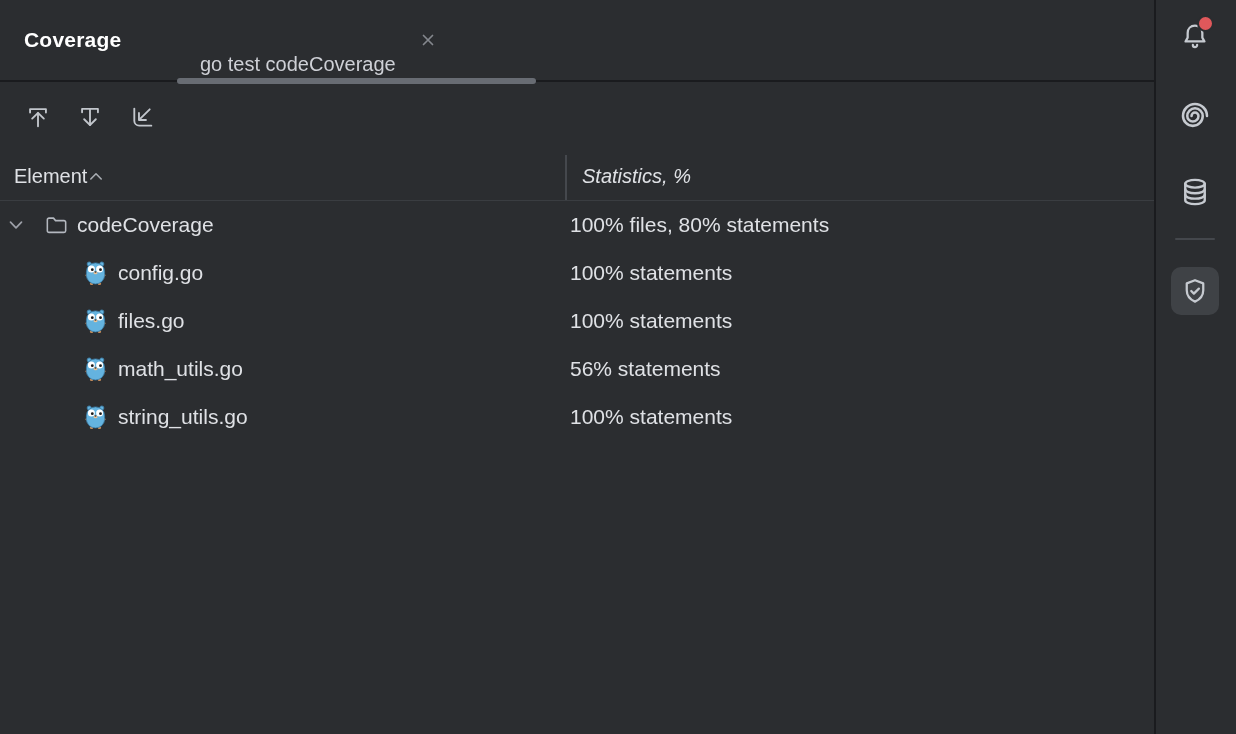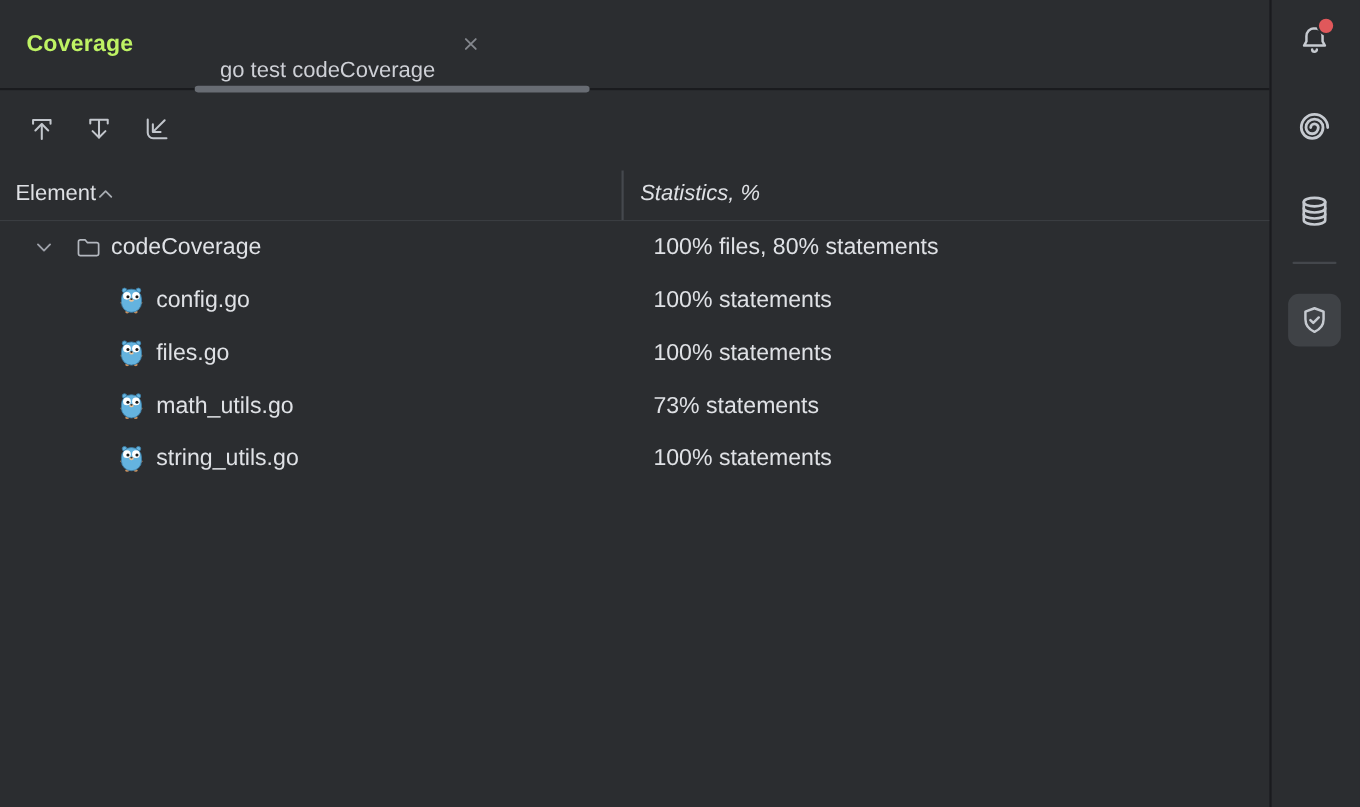--- a/index.html
+++ b/index.html
@@ -11,37 +11,37 @@
   }
   .app{display:flex;width:1236px;height:734px;}
   .main{position:relative;width:1154px;height:734px;}
   .right-strip{
     width:80px;height:734px;border-left:2px solid #1A1B1E;
     display:flex;flex-direction:column;align-items:center;box-sizing:border-box;
   }
 
   
   .panel-header{position:relative;height:80px;border-bottom:2px solid #1A1B1E;display:flex;align-items:center;}
-  .panel-title{margin-left:24px;font-size:21px;font-weight:bold;color:#bef264;letter-spacing:.2px;}
+  .panel-title{margin-left:24px;font-size:21px;font-weight:bold;color:#ffffff;letter-spacing:.2px;}
   .tab{position:absolute;left:177px;top:0;height:80px;width:359px;display:flex;align-items:center;cursor:default;}
   .tab-label{margin-left:23px;font-size:20px;color:#CED0D6;white-space:nowrap;margin-top:48px;}
   .tab-close{margin-left:21px;width:22px;height:22px;display:flex;align-items:center;justify-content:center;}
   .tab-underline{position:absolute;left:0;bottom:-4px;width:100%;height:6px;border-radius:3px;background:#686C73;z-index:2;}
 
   
   .toolbar{height:70px;display:flex;align-items:center;padding-left:24px;gap:24px;}
   .tool-btn{width:28px;height:28px;display:flex;align-items:center;justify-content:center;border-radius:4px;}
 
   
   .grid-header{position:relative;height:48px;border-bottom:1px solid #3A3D41;display:flex;align-items:center;}
   .col-element{position:absolute;left:14px;display:flex;align-items:center;gap:2px;font-size:20px;color:#DFE1E5;}
   .col-separator{position:absolute;left:565px;top:3px;bottom:0;width:2px;background:#45484D;}
   .col-statistics{position:absolute;left:582px;font-size:20px;color:#DFE1E5;font-style:italic;}
 
-  .tree{position:relative;padding-left:24px;}
+  .tree{position:relative;}
   .row{position:relative;height:48px;}
   .row-chevron{position:absolute;left:8px;top:50%;transform:translateY(-50%);width:16px;height:16px;display:flex;align-items:center;justify-content:center;}
   .row-icon-folder{position:absolute;left:44px;top:50%;transform:translateY(-50%);}
   .row-icon-go{position:absolute;left:85px;top:50%;transform:translateY(-50%);}
   .row-label-root{position:absolute;left:77px;top:50%;transform:translateY(-50%);font-size:21px;color:#DFE1E5;white-space:nowrap;}
   .row-label-child{position:absolute;left:118px;top:50%;transform:translateY(-50%);font-size:21px;color:#DFE1E5;white-space:nowrap;}
   .row-stats{position:absolute;left:570px;top:50%;transform:translateY(-50%);font-size:21px;color:#DFE1E5;white-space:nowrap;text-align:right;}
 
   
   .strip-btn{width:40px;height:40px;display:flex;align-items:center;justify-content:center;position:relative;border-radius:10px;}
@@ -187,21 +187,21 @@
             <rect x="1.4" y="1.9" width="18.2" height="21" rx="8.8" fill="#64B3DF" stroke="#3E7EA6" stroke-width="0.8"></rect>
             <circle cx="6.4" cy="7.9" r="3.5" fill="#FFFFFF"></circle>
             <circle cx="14.6" cy="7.9" r="3.5" fill="#FFFFFF"></circle>
             <circle cx="7.3" cy="8.7" r="1.4" fill="#1A1A1A"></circle>
             <circle cx="15.5" cy="8.7" r="1.4" fill="#1A1A1A"></circle>
             <ellipse cx="10.5" cy="11.9" rx="2" ry="1.4" fill="#E8C49C"></ellipse>
             <ellipse cx="10.5" cy="11" rx="1" ry="0.8" fill="#3A2F28"></ellipse>
           </svg>
         </span>
         <span class="row-label-child">math_utils.go</span>
-        <span class="row-stats">73% statements</span>
+        <span class="row-stats">56% statements</span>
       </div>
 
       <div class="row">
         <span class="row-icon-go">
           <svg width="21" height="25" viewBox="0 0 21 24">
             <circle cx="4.2" cy="3" r="2.1" fill="#64B3DF" stroke="#3E7EA6" stroke-width="0.8"></circle>
             <circle cx="16.8" cy="3" r="2.1" fill="#64B3DF" stroke="#3E7EA6" stroke-width="0.8"></circle>
             <circle cx="1.9" cy="14.3" r="1.3" fill="#C9905E"></circle>
             <circle cx="19.1" cy="14.3" r="1.3" fill="#C9905E"></circle>
             <ellipse cx="6.6" cy="22.7" rx="1.7" ry="1.2" fill="#C9905E"></ellipse>

